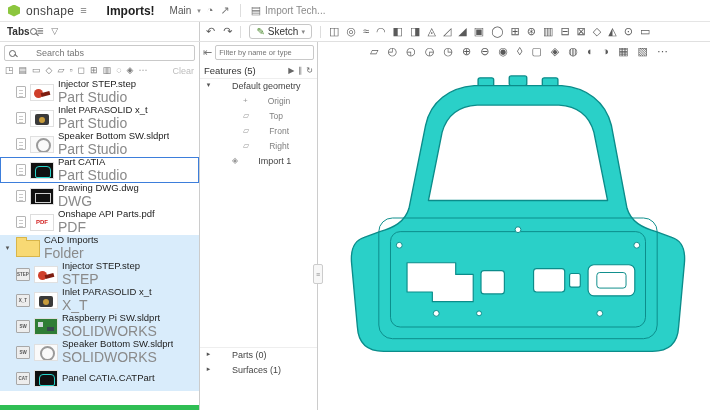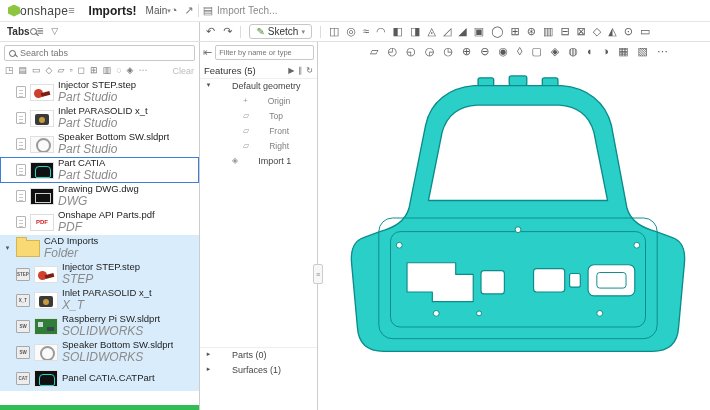--- a/index.html
+++ b/index.html
@@ -1,21 +1,21 @@
 <!DOCTYPE html>
 <html><head>
 <meta charset="utf-8">
 <style>
   *{margin:0;padding:0;box-sizing:border-box}
   html,body{width:710px;height:410px;overflow:hidden}
   body{font-family:"Liberation Sans",sans-serif;font-size:10px;color:#333;background:#fff}
   #app{width:710px;height:410px;display:flex;flex-direction:column;position:relative;background:#fff}
 
   
-  .hdr{height:22px;display:flex;align-items:center;padding:0 8px;border-bottom:1px solid #e5e5e5;flex:none}
+  .hdr{height:22px;display:flex;align-items:center;gap:6px;padding:0 8px;border-bottom:1px solid #e5e5e5;flex:none}
   .logo{width:12px;height:12px;background:#8cc63e;clip-path:polygon(50% 0,100% 25%,100% 75%,50% 100%,0 75%,0 25%);flex:none}
   .brand{font-size:12px;color:#444;letter-spacing:.3px}
   .hicon{color:#777;font-size:11px;line-height:1;cursor:pointer}
   .doc-title{font-weight:bold;font-size:12px;color:#1e1e1e;margin-left:14px}
   .ws{color:#555;font-size:10px;margin-left:9px}
   .caret{font-size:7px;color:#888}
   .sep{width:1px;height:13px;background:#ddd;margin:0 4px}
   .sec-tab{display:flex;align-items:center;gap:4px;color:#8a8a8a;font-size:10px}
   .iconrow{display:flex;gap:7px;align-items:center}
 
@@ -32,21 +32,21 @@
   
   .mag{width:7px;height:7px;border:1.3px solid #666;border-radius:50%;position:relative;display:inline-block;flex:none}
   .mag::after{content:"";position:absolute;width:4px;height:1.3px;background:#666;transform:rotate(45deg);right:-3px;bottom:-1px}
 
   
   .content{flex:1;display:flex;min-height:0;position:relative}
 
   
   .tabs-panel{width:200px;flex:none;border-right:1px solid #ccc;display:flex;flex-direction:column;position:relative;background:#fff}
   .search-row{padding:3px 4px;flex:none}
-  .search-box{display:flex;align-items:center;gap:4px;border:1px solid #c9c9c9;border-radius:2px;height:16px;padding:0 4px;background:#fff}
+  .search-box{display:flex;align-items:center;gap:20px;border:1px solid #c9c9c9;border-radius:2px;height:16px;padding:0 4px;background:#fff}
   .search-box input{border:0;outline:0;flex:1;font-size:9px;font-family:inherit;color:#444;min-width:0}
   .ficons{display:flex;align-items:center;gap:5px;padding:0 5px 2px 5px;height:15px;flex:none}
   .fi{color:#7a7a7a;font-size:9px;line-height:1;cursor:pointer}
   .clear{margin-left:auto;color:#bdbdbd;font-size:9px;cursor:pointer}
   .tlist{flex:1;overflow:hidden;position:relative}
   .litem{height:26px;display:flex;align-items:center;gap:4px;padding:0 4px 0 2px;border:1px solid transparent;cursor:pointer}
   .litem.grouped{background:#d9ecfb}
   .litem.selected{border:1px solid #3d7edb;background:#fff}
   .expander{width:9px;font-size:7px;color:#555;text-align:center;flex:none}
   .docicon{width:10px;height:12px;border:1px solid #b5b5b5;background:#fff;position:relative;flex:none;border-radius:1px}
@@ -67,21 +67,21 @@
   .t-dxf{background:#101010}
   .t-dxf::before{content:"";position:absolute;left:7px;top:4px;width:8px;height:8px;border:1px solid #ddd;border-radius:50%}
   .t-pdf{background:#fff;border:1px solid #ddd;color:#d21f1f;font-size:6px;font-weight:bold;display:flex;align-items:center;justify-content:center}
   .t-folder{background:#f8d974;border:1px solid #d8b54a;overflow:visible}
   .t-folder::before{content:"";position:absolute;left:-1px;top:-4px;width:9px;height:3px;background:#f8d974;border:1px solid #d8b54a;border-bottom:0;border-radius:1px 1px 0 0}
   .t-board{background:#2f7d36}
   .t-board::before{content:"";position:absolute;left:3px;top:3px;width:5px;height:5px;background:#cfd8dc}
   .t-board::after{content:"";position:absolute;right:3px;bottom:3px;width:7px;height:4px;background:#37474f}
   .ltext{display:flex;flex-direction:column;justify-content:space-between;line-height:1.15;min-width:0}
   .lname{font-size:9.5px;color:#222;white-space:nowrap;overflow:hidden;text-overflow:ellipsis}
-  .ltype{font-size:12px;font-style:italic;color:#8a8a8a}
+  .ltype{font-size:14px;color:#8a8a8a}
   .greenbar{position:absolute;bottom:0;left:0;right:0;height:5px;background:#2fbe54;z-index:3}
 
   
   .fpanel{width:118px;flex:none;border-right:1px solid #ccc;display:flex;flex-direction:column;background:#fff}
   .fp-top{display:flex;align-items:center;gap:3px;padding:3px;flex:none}
   .fp-filter{flex:1;border:1px solid #c9c9c9;border-radius:2px;height:15px;font-size:7.5px;padding:0 3px;color:#555;font-family:inherit;outline:0;min-width:0}
   .fp-hdr{display:flex;align-items:center;gap:4px;padding:2px 4px;border-bottom:1px solid #eee;flex:none}
   .fp-hdr .t{font-size:9.5px;color:#333;margin-right:auto}
   .fp-hdr .i{font-size:8px;color:#666;cursor:pointer}
   .tree{padding:2px 0;flex:none}

